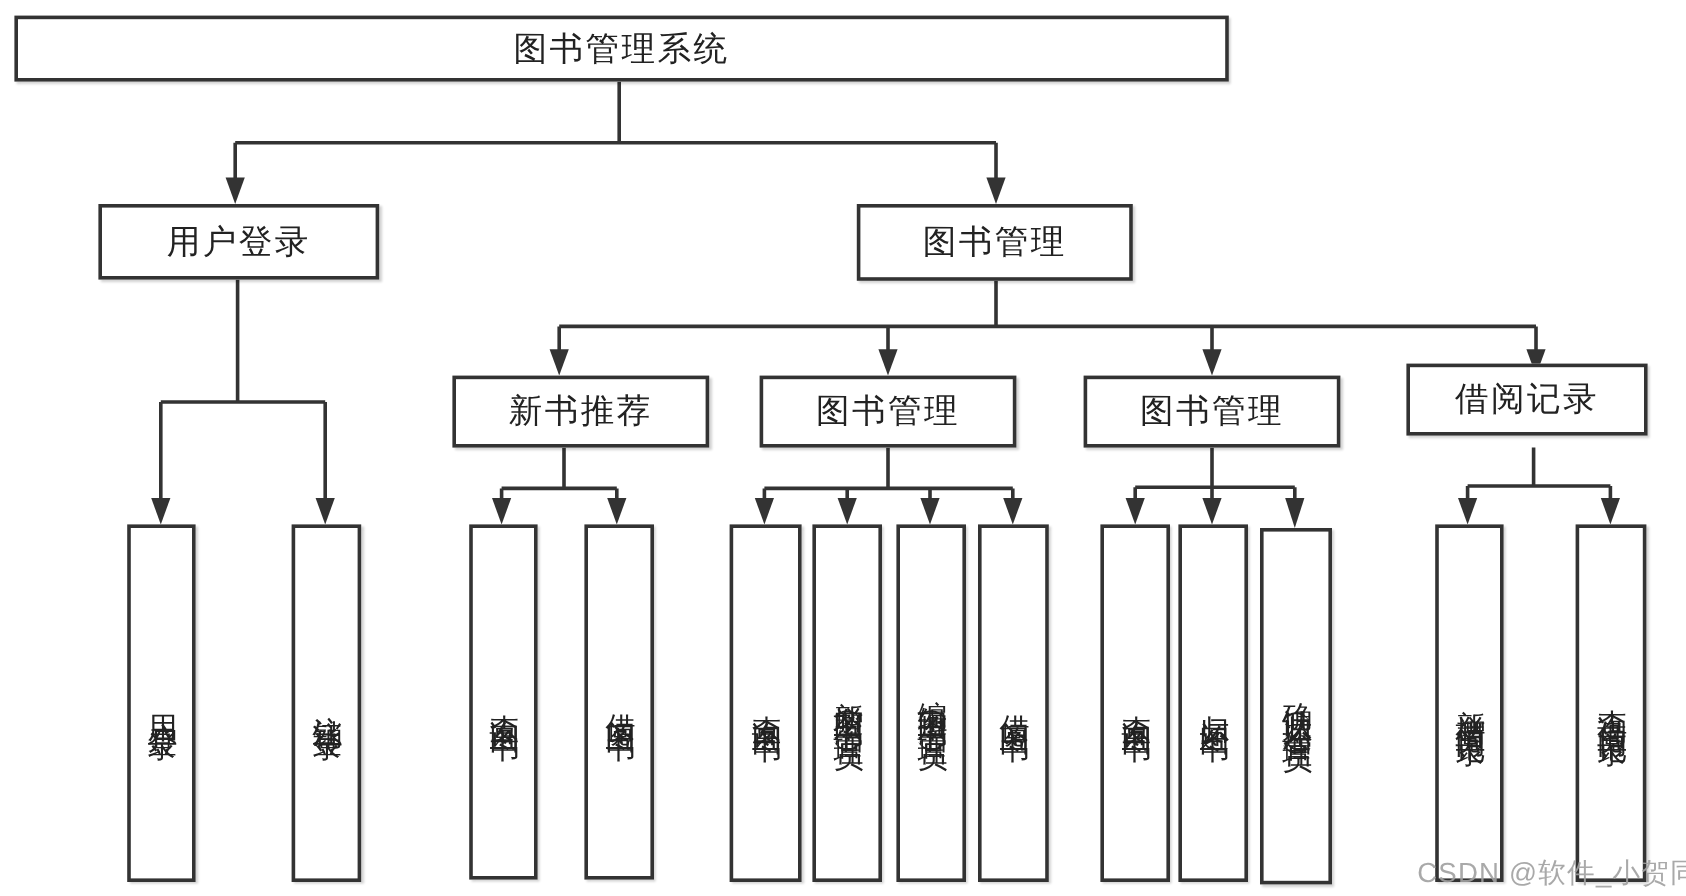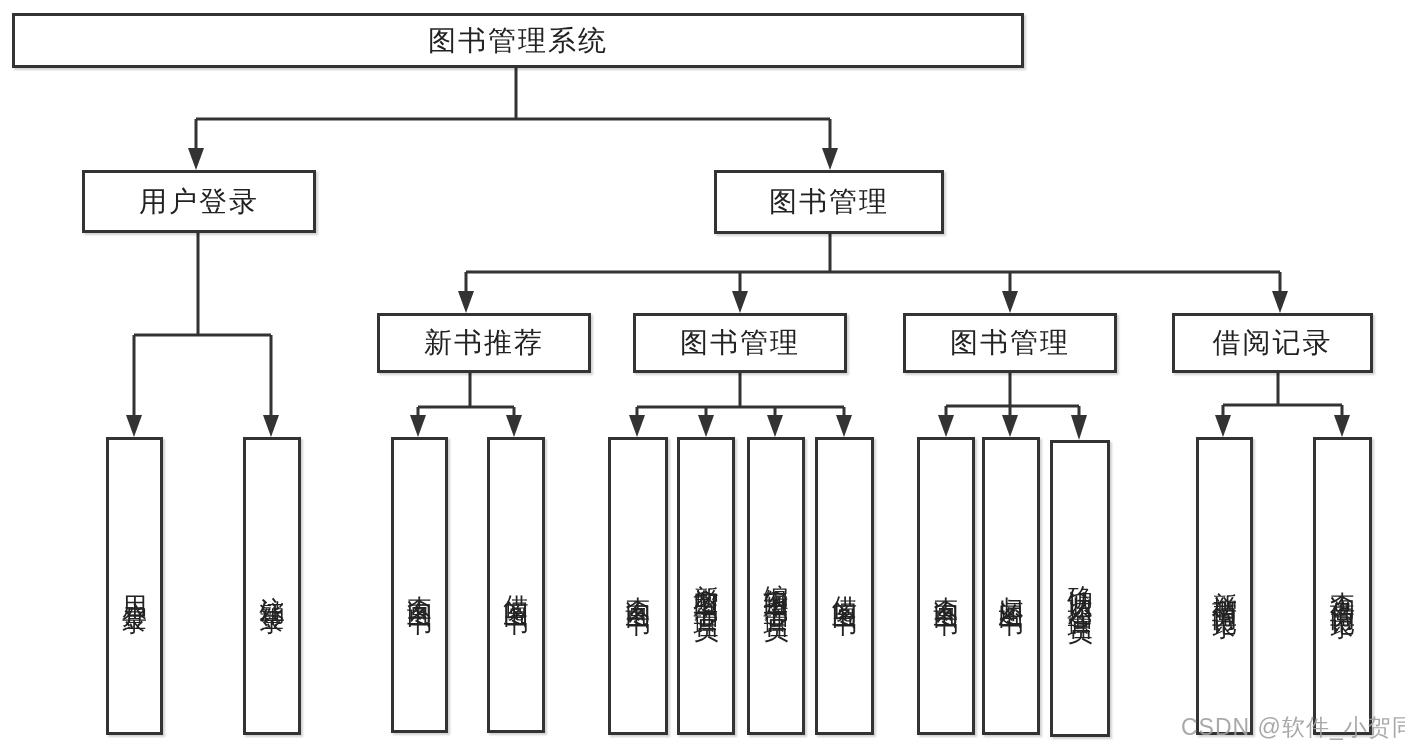--- a/index.html
+++ b/index.html
@@ -117,21 +117,21 @@
 
   <div class="node hbox" style="left:377px; top:313px; width:214px; height:60px;">
     <span>新书推荐</span>
   </div>
   <div class="node hbox" style="left:633px; top:313px; width:214px; height:60px;">
     <span>图书管理</span>
   </div>
   <div class="node hbox" style="left:903px; top:313px; width:214px; height:60px;">
     <span>图书管理</span>
   </div>
-  <div class="node hbox" style="left:1172px; top:313px; width:201px; height:60px;">
+  <div class="node hbox" style="left:1172px; top:303px; width:201px; height:60px;">
     <span>借阅记录</span>
   </div>
 
   <div class="node vbox" style="left:106px; top:437px; width:57px; height:298px;">
     <span class="vtext">用户登录</span>
   </div>
   <div class="node vbox" style="left:243px; top:437px; width:58px; height:298px;">
     <span class="vtext">注销登录</span>
   </div>
 

